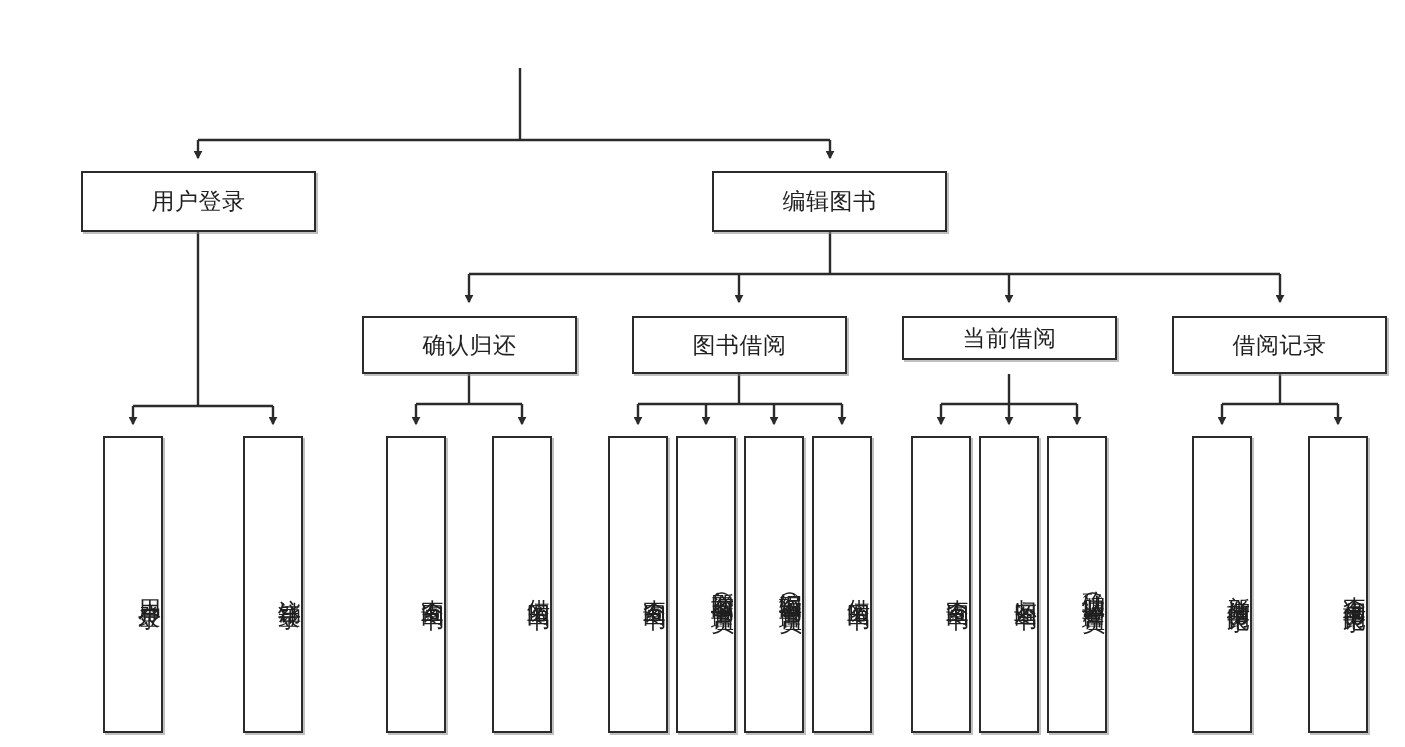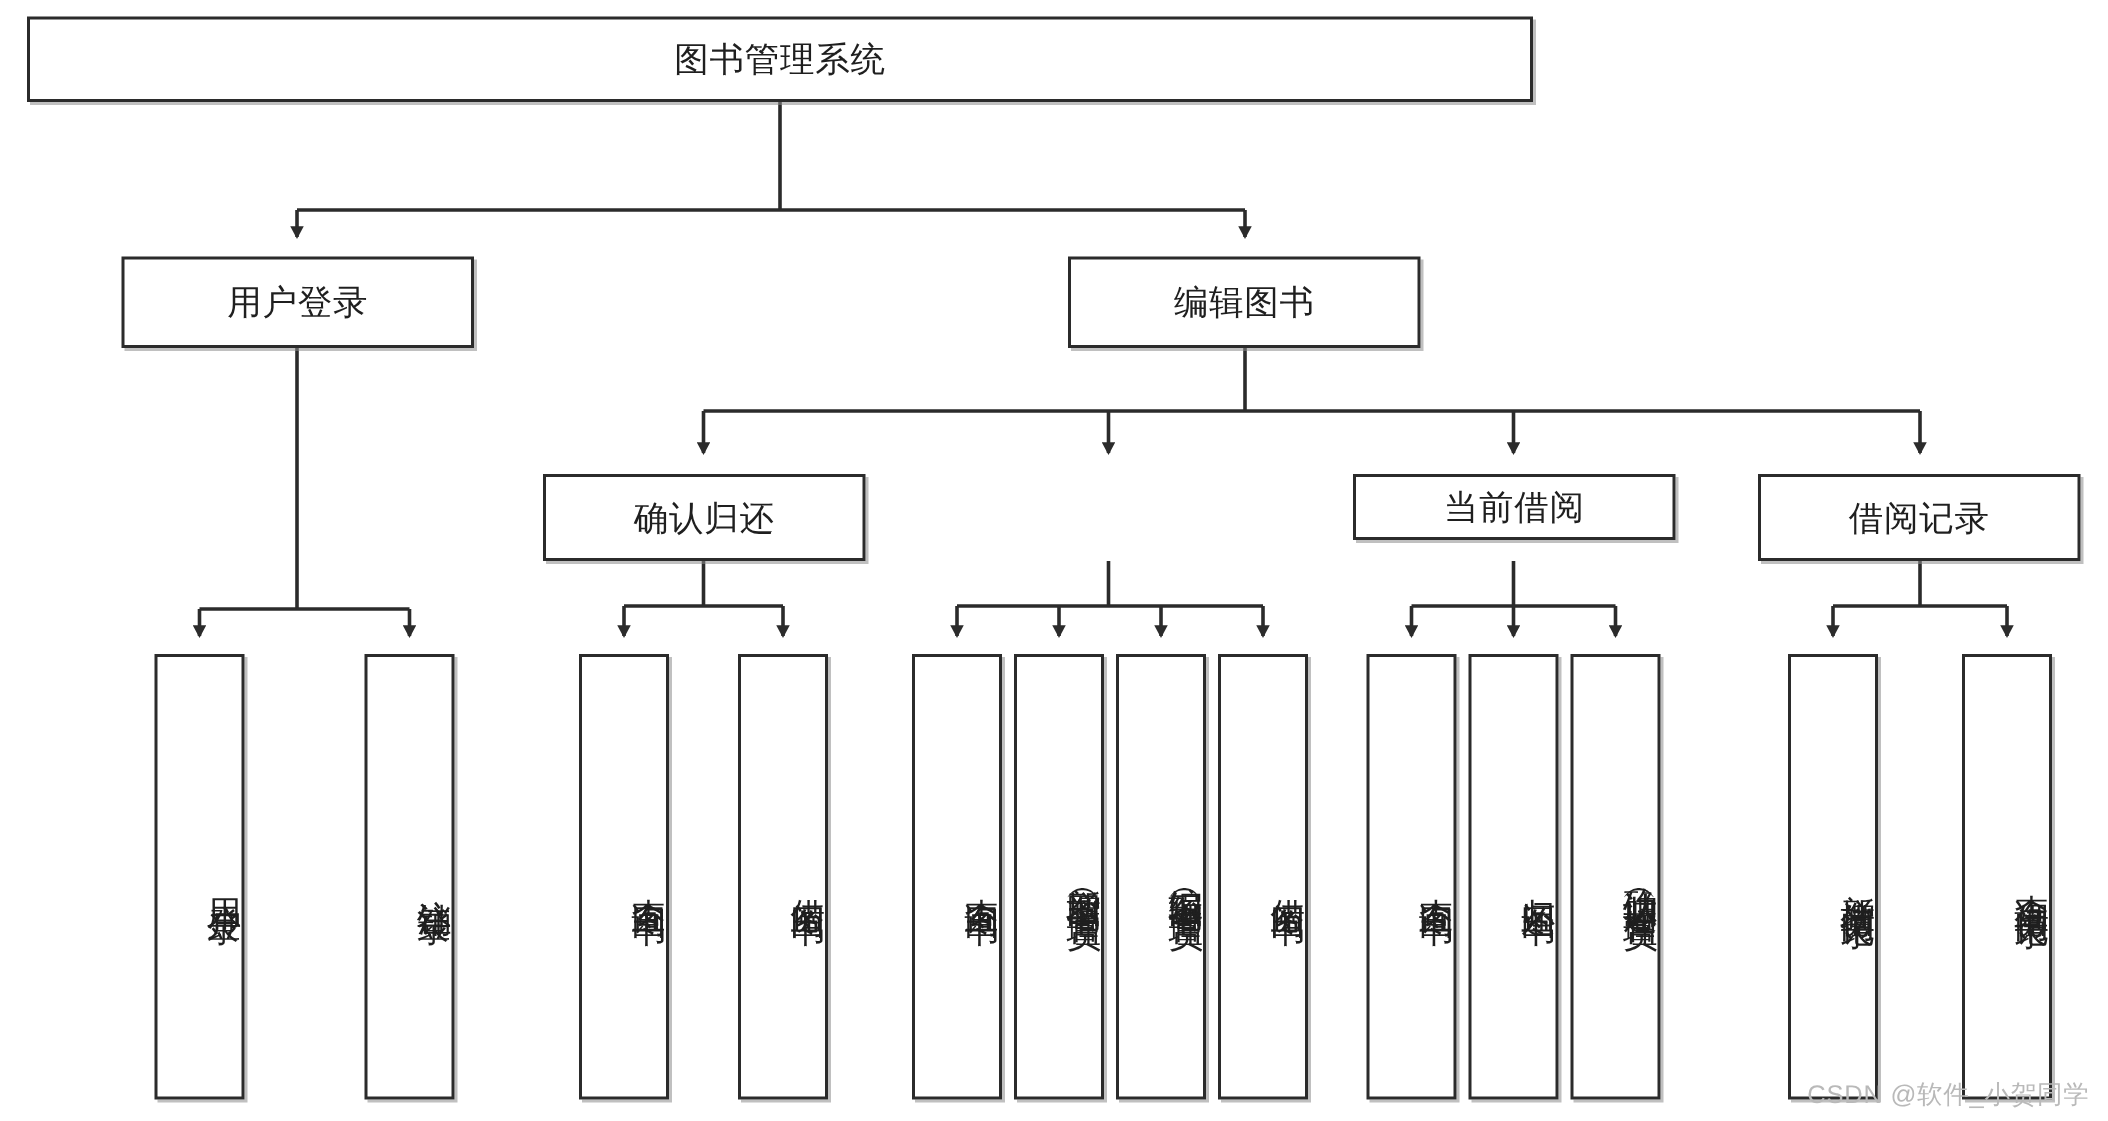--- a/index.html
+++ b/index.html
@@ -135,36 +135,36 @@
     </g>
 
     <g stroke="#2b2b2b" stroke-width="2.4" fill="none">
       <path d="M1280,374 L1280,404"></path>
       <path d="M1222,404 L1338,404"></path>
       <path d="M1222,404 L1222,424" marker-end="url(#arrowhead)"></path>
       <path d="M1338,404 L1338,424" marker-end="url(#arrowhead)"></path>
     </g>
   </svg>
 
-  <div class="node-box node-root" style="left:18px; top:11px; width:1004px; height:57px;">
-    <span class="node-label">图书管理系统</span>
-  </div>
 
   <div class="node-box node-h" style="left:81px; top:171px; width:235px; height:61px;">
     <span class="node-label">用户登录</span>
   </div>
 
   <div class="node-box node-h" style="left:712px; top:171px; width:235px; height:61px;">
     <span class="node-label">编辑图书</span>
   </div>
 
   <div class="node-box node-h" style="left:362px; top:316px; width:215px; height:58px;">
     <span class="node-label">确认归还</span>
   </div>
 
+  <div class="node-box node-h" style="left:632px; top:316px; width:215px; height:58px;">
+    <span class="node-label">图书借阅</span>
+  </div>
 
   <div class="node-box node-h" style="left:902px; top:316px; width:215px; height:44px;">
     <span class="node-label">当前借阅</span>
   </div>
 
   <div class="node-box node-h" style="left:1172px; top:316px; width:215px; height:58px;">
     <span class="node-label">借阅记录</span>
   </div>
 
   <div class="node-box node-v" style="left:103px; top:436px; width:60px; height:297px;">
@@ -212,15 +212,14 @@
   </div>
 
   <div class="node-box node-v" style="left:1192px; top:436px; width:60px; height:297px;">
     <span class="node-label">新增借阅记录</span>
   </div>
 
   <div class="node-box node-v" style="left:1308px; top:436px; width:60px; height:297px;">
     <span class="node-label">查询借阅记录</span>
   </div>
 
-  <div class="watermark">CSDN @软件_小贺同学</div>
 
 </div>
 
 </body></html>

